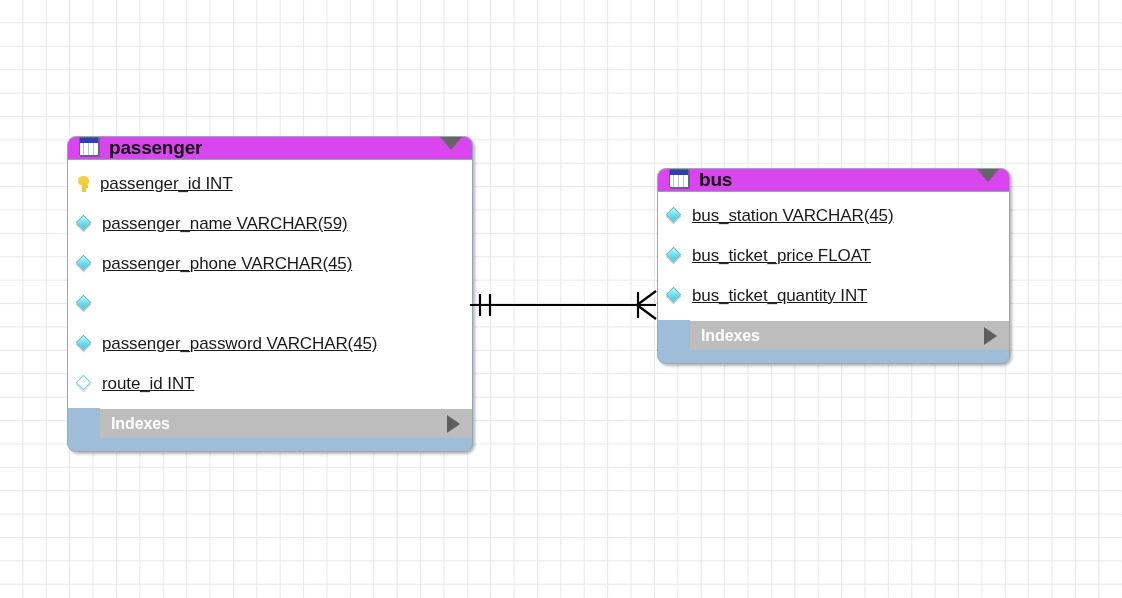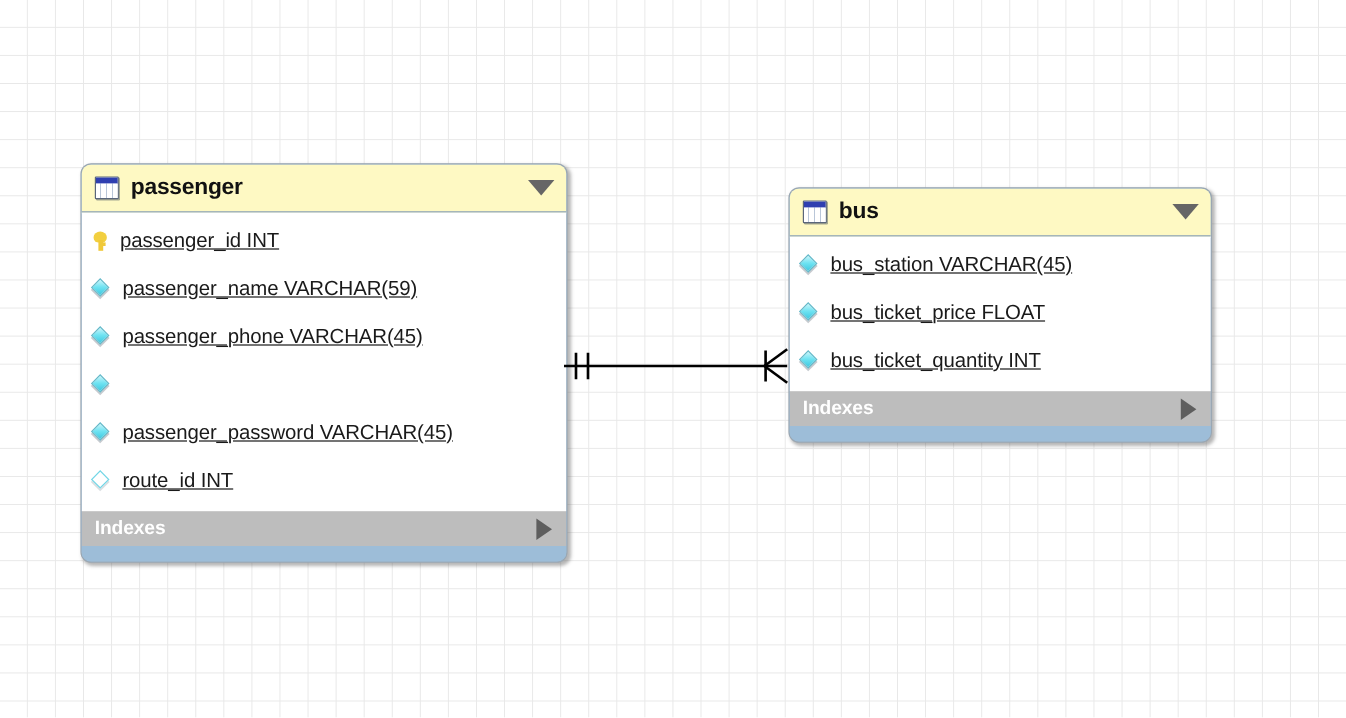--- a/index.html
+++ b/index.html
@@ -33,24 +33,24 @@
     box-sizing: border-box;
     border-radius: 9px 9px 9px 9px;
     background: #9dbdd8;
     box-shadow: 2px 2px 3px rgba(90, 90, 90, 0.45);
     border: 1px solid #9aa7b3;
     overflow: hidden;
   }
 
   .tbl-header {
     position: relative;
-    height: 40px;
-    background: #fef9c3;
+    height: 23px;
+    background: #d946ef;
     display: flex;
-    align-items: center;
+    align-items: flex-start;
     padding: 0 10px 0 11px;
     border-bottom: 1px solid #8fa6b8;
     box-sizing: border-box;
   }
 
   .tbl-icon {
     position: relative;
     width: 20px;
     height: 19px;
     flex: 0 0 auto;
@@ -185,20 +185,21 @@
 
   
   .tbl-indexes {
     display: flex;
     align-items: center;
     height: 30px;
     background: #bdbdbd;
     padding: 0 12px 0 11px;
     border-top: 1px solid #ffffff;
     box-sizing: border-box;
+    margin-left: 32px;
   }
   .idx-label {
     font-size: 16px;
     font-weight: bold;
     color: #ffffff;
     letter-spacing: -0.1px;
   }
   .idx-caret {
     margin-left: auto;
     width: 0; height: 0;
@@ -260,21 +261,21 @@
       </div>
     </div>
 
     <div class="tbl-indexes">
       <span class="idx-label">Indexes</span>
       <span class="idx-caret"></span>
     </div>
     <div class="tbl-footpad"></div>
   </div>
 
-  <div class="er-table" id="table-bus" style="left:657px; top:156px; width:353px;">
+  <div class="er-table" id="table-bus" style="left:657px; top:168px; width:353px;">
 
     <div class="tbl-header">
       <span class="tbl-icon"></span>
       <span class="tbl-title">bus</span>
       <span class="tbl-caret"></span>
     </div>
 
     <div class="tbl-body">
       <div class="col-row">
         <span class="ficon diamond"></span>

